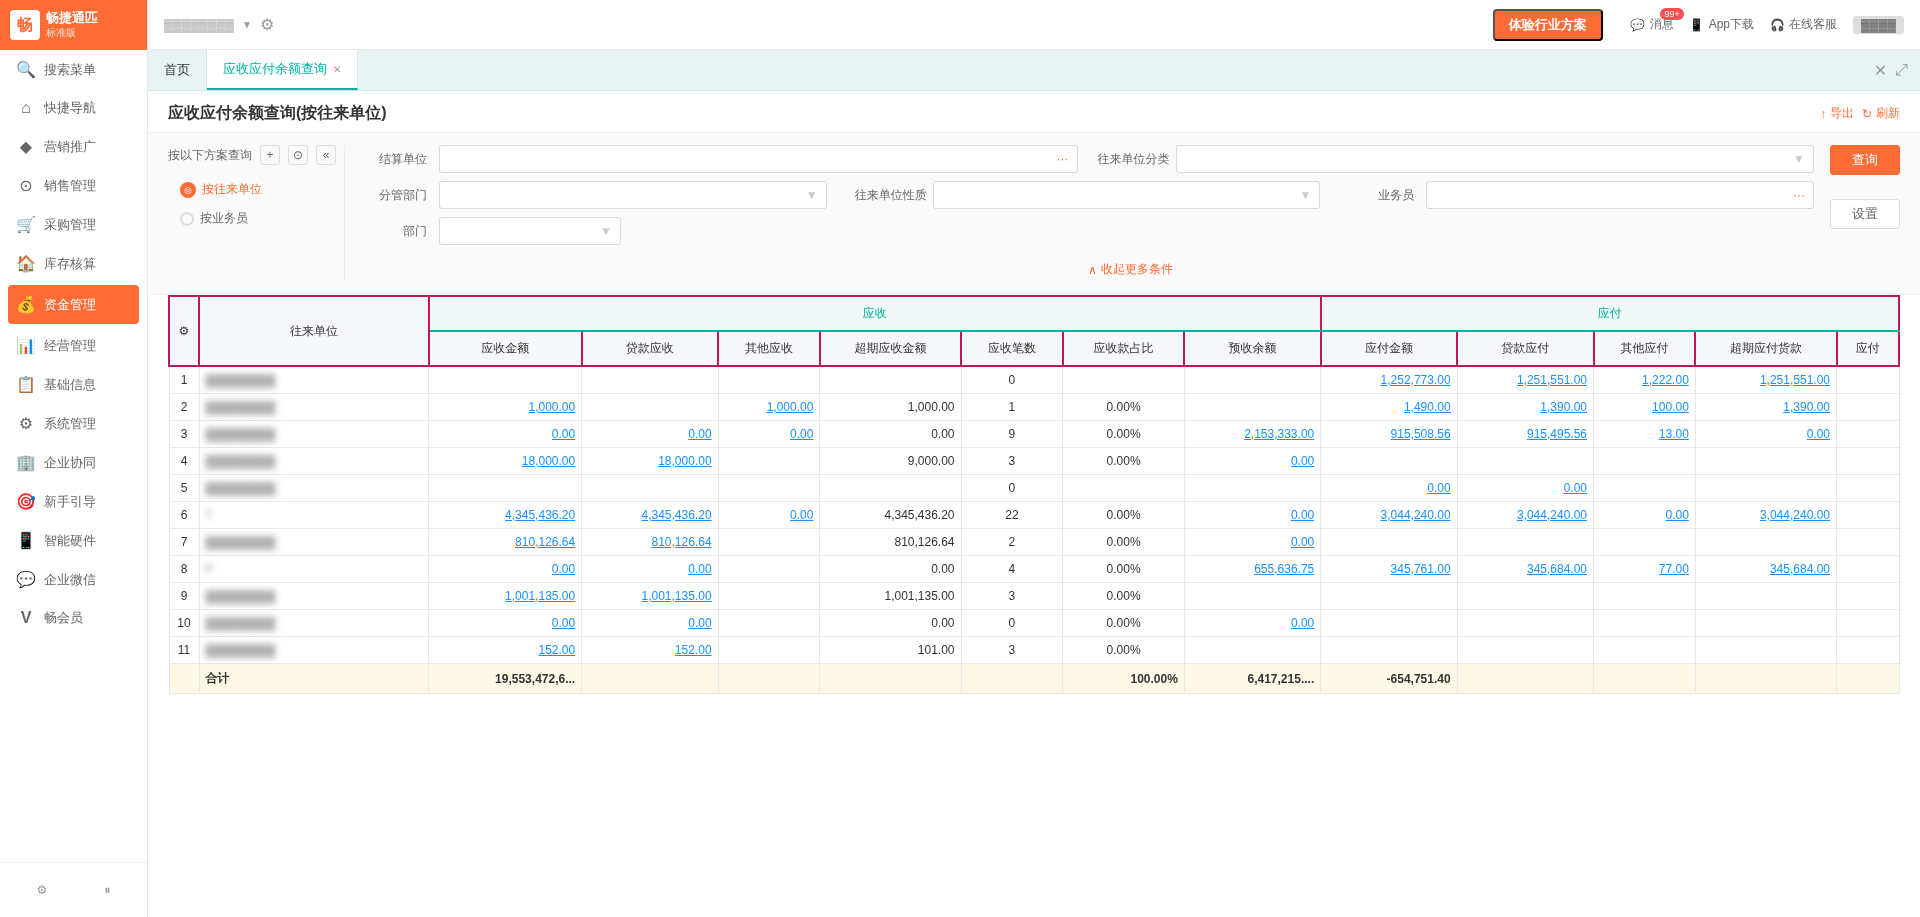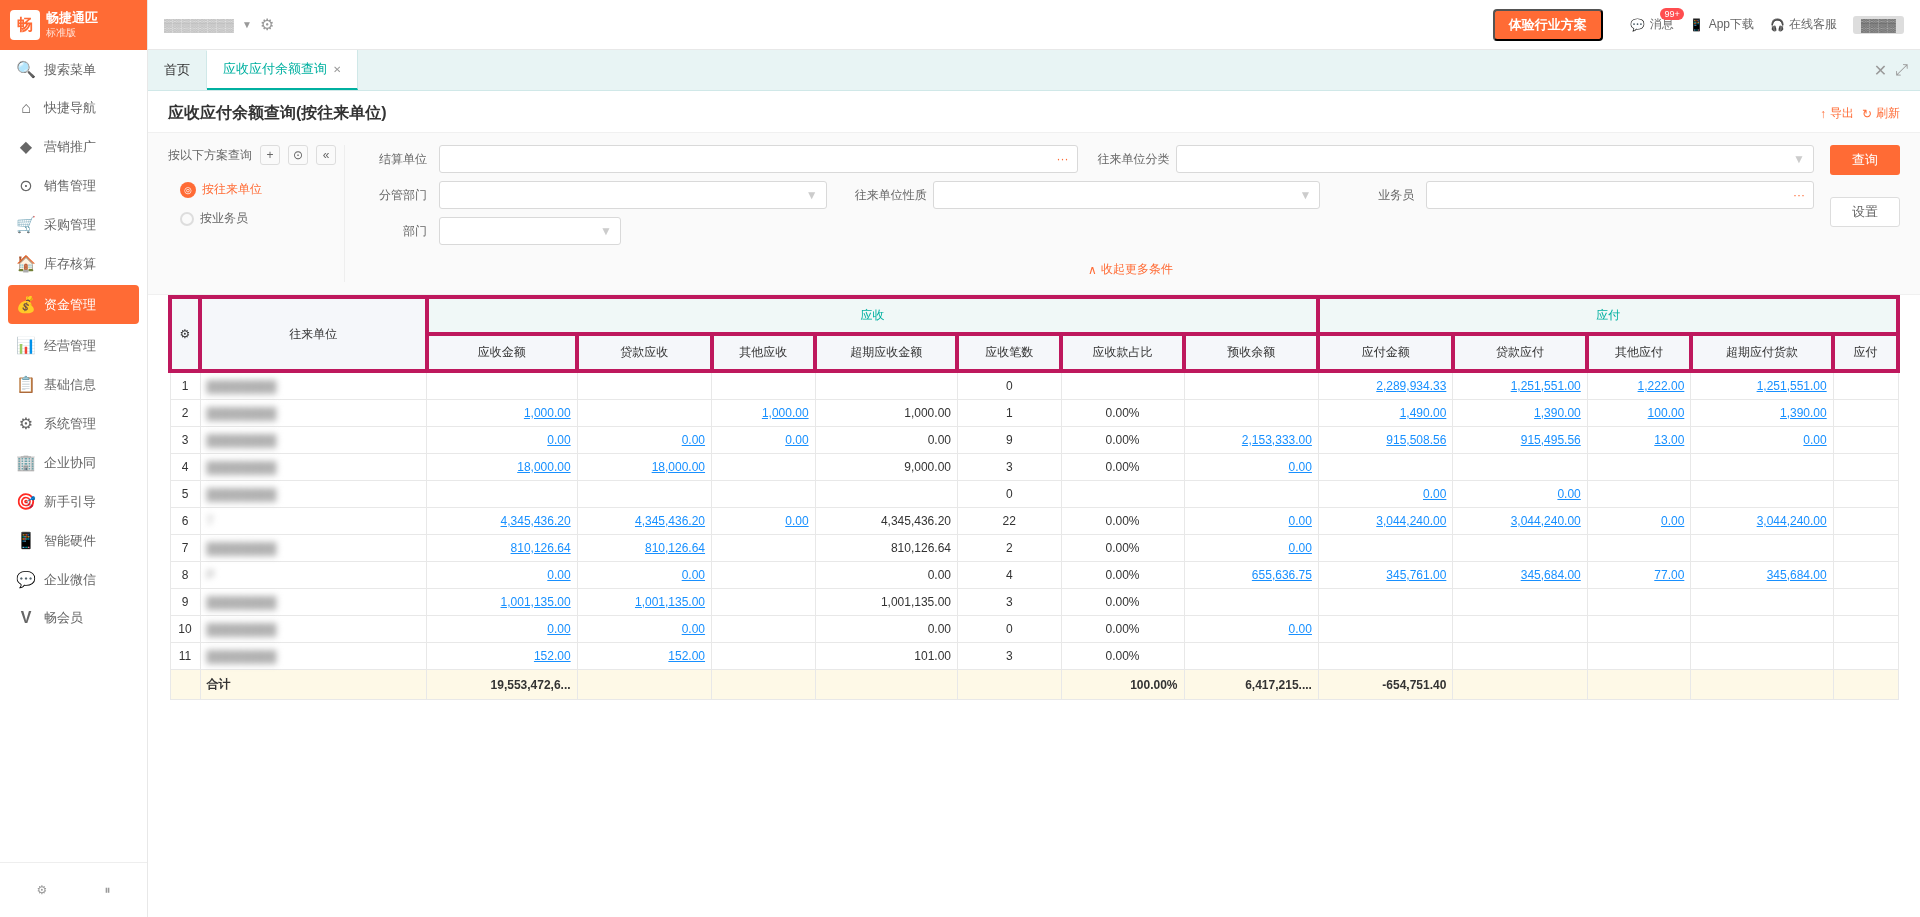--- a/index.html
+++ b/index.html
@@ -113,21 +113,21 @@
     .filter-icon-btn {
       width: 20px; height: 20px; display: flex; align-items: center; justify-content: center;
       border: 1px solid #ddd; border-radius: 3px; cursor: pointer; color: #666; font-size: 12px;
     }
     .query-btn {
       background: #ff6b35; color: #fff; border: none; padding: 6px 20px;
       border-radius: 3px; cursor: pointer; font-size: 13px; min-width: 60px;
     }
     .setting-btn {
       background: #fff; color: #666; border: 1px solid #ddd; padding: 5px 20px;
-      border-radius: 3px; cursor: pointer; font-size: 13px; min-width: 60px; margin-top: 16px;
+      border-radius: 3px; cursor: pointer; font-size: 13px; min-width: 60px;
     }
     .collapse-bar {
       display: flex; align-items: center; justify-content: center; gap: 4px;
       color: #ff6b35; font-size: 12px; cursor: pointer; padding: 4px 0;
     }
     .scheme-item {
       display: flex; align-items: center; gap: 6px; padding: 6px 12px;
       cursor: pointer; font-size: 12px; color: #666;
     }
     .scheme-item.active { color: #ff6b35; }
@@ -143,21 +143,21 @@
 
     
     .table-area {
       flex: 1; overflow: auto; padding: 0 20px 20px 20px;
     }
     .data-table {
       width: 100%; border-collapse: collapse; font-size: 12px;
       border: 1px solid #e8e8e8;
     }
     .data-table th {
-      background: #f5f7fa; border: 4px solid #be185d; padding: 8px 6px;
+      background: #f5f7fa; border: 2px solid #be185d; padding: 8px 6px;
       text-align: center; font-weight: normal; color: #333; white-space: nowrap;
       position: sticky; top: 0; z-index: 10;
     }
     .data-table td {
       border: 1px solid #e8e8e8; padding: 6px 6px; text-align: right;
       color: #333; white-space: nowrap;
     }
     .data-table td.center { text-align: center; }
     .data-table td.left { text-align: left; }
     .total-row td { background: #fef9e7; font-weight: bold; }
@@ -383,21 +383,21 @@
                 <div class="filter-field-item" style="max-width:260px;">
                   <span class="field-label">部门</span>
                   <div class="field-input">
                     <span></span>
                     <span style="color:#ccc;">▼</span>
                   </div>
                 </div>
               </div>
             </div>
 
-            <div style="display:flex; flex-direction:column; gap:6px; margin-left:16px; min-width:70px;">
+            <div style="display:flex; flex-direction:column; gap:24px; margin-left:16px; min-width:70px;">
               <button class="query-btn">查询</button>
               <button class="setting-btn">设置</button>
             </div>
           </div>
 
           <div class="collapse-bar">
             <span>∧</span>
             <span>收起更多条件</span>
           </div>
         </div>
@@ -434,21 +434,21 @@
         <tr>
               <td class="center">1</td>
               <td class="left" style="filter: blur(3px); color: rgb(153, 153, 153); text-align: left;">▓▓▓▓▓▓▓▓</td>
               <td class="right"></td>
               <td class="right"></td>
               <td class="right"></td>
               <td class="right"></td>
               <td class="center">0</td>
               <td class="center"></td>
               <td class="right"></td>
-              <td class="right" style="color: rgb(24, 144, 255); text-decoration: underline; cursor: pointer;">2,289,934.33</td>
+              <td class="right" style="color: rgb(24, 144, 255); text-decoration: underline; cursor: pointer;">1,252,773.00</td>
               <td class="right" style="color: rgb(24, 144, 255); text-decoration: underline; cursor: pointer;">1,251,551.00</td>
               <td class="right" style="color: rgb(24, 144, 255); text-decoration: underline; cursor: pointer;">1,222.00</td>
               <td class="right" style="color: rgb(24, 144, 255); text-decoration: underline; cursor: pointer;">1,251,551.00</td>
               <td class="right"></td>
             </tr>
             <tr>
               <td class="center">2</td>
               <td class="left" style="filter: blur(3px); color: rgb(153, 153, 153); text-align: left;">▓▓▓▓▓▓▓▓</td>
               <td class="right" style="color: rgb(24, 144, 255); text-decoration: underline; cursor: pointer;">1,000.00</td>
               <td class="right"></td>

